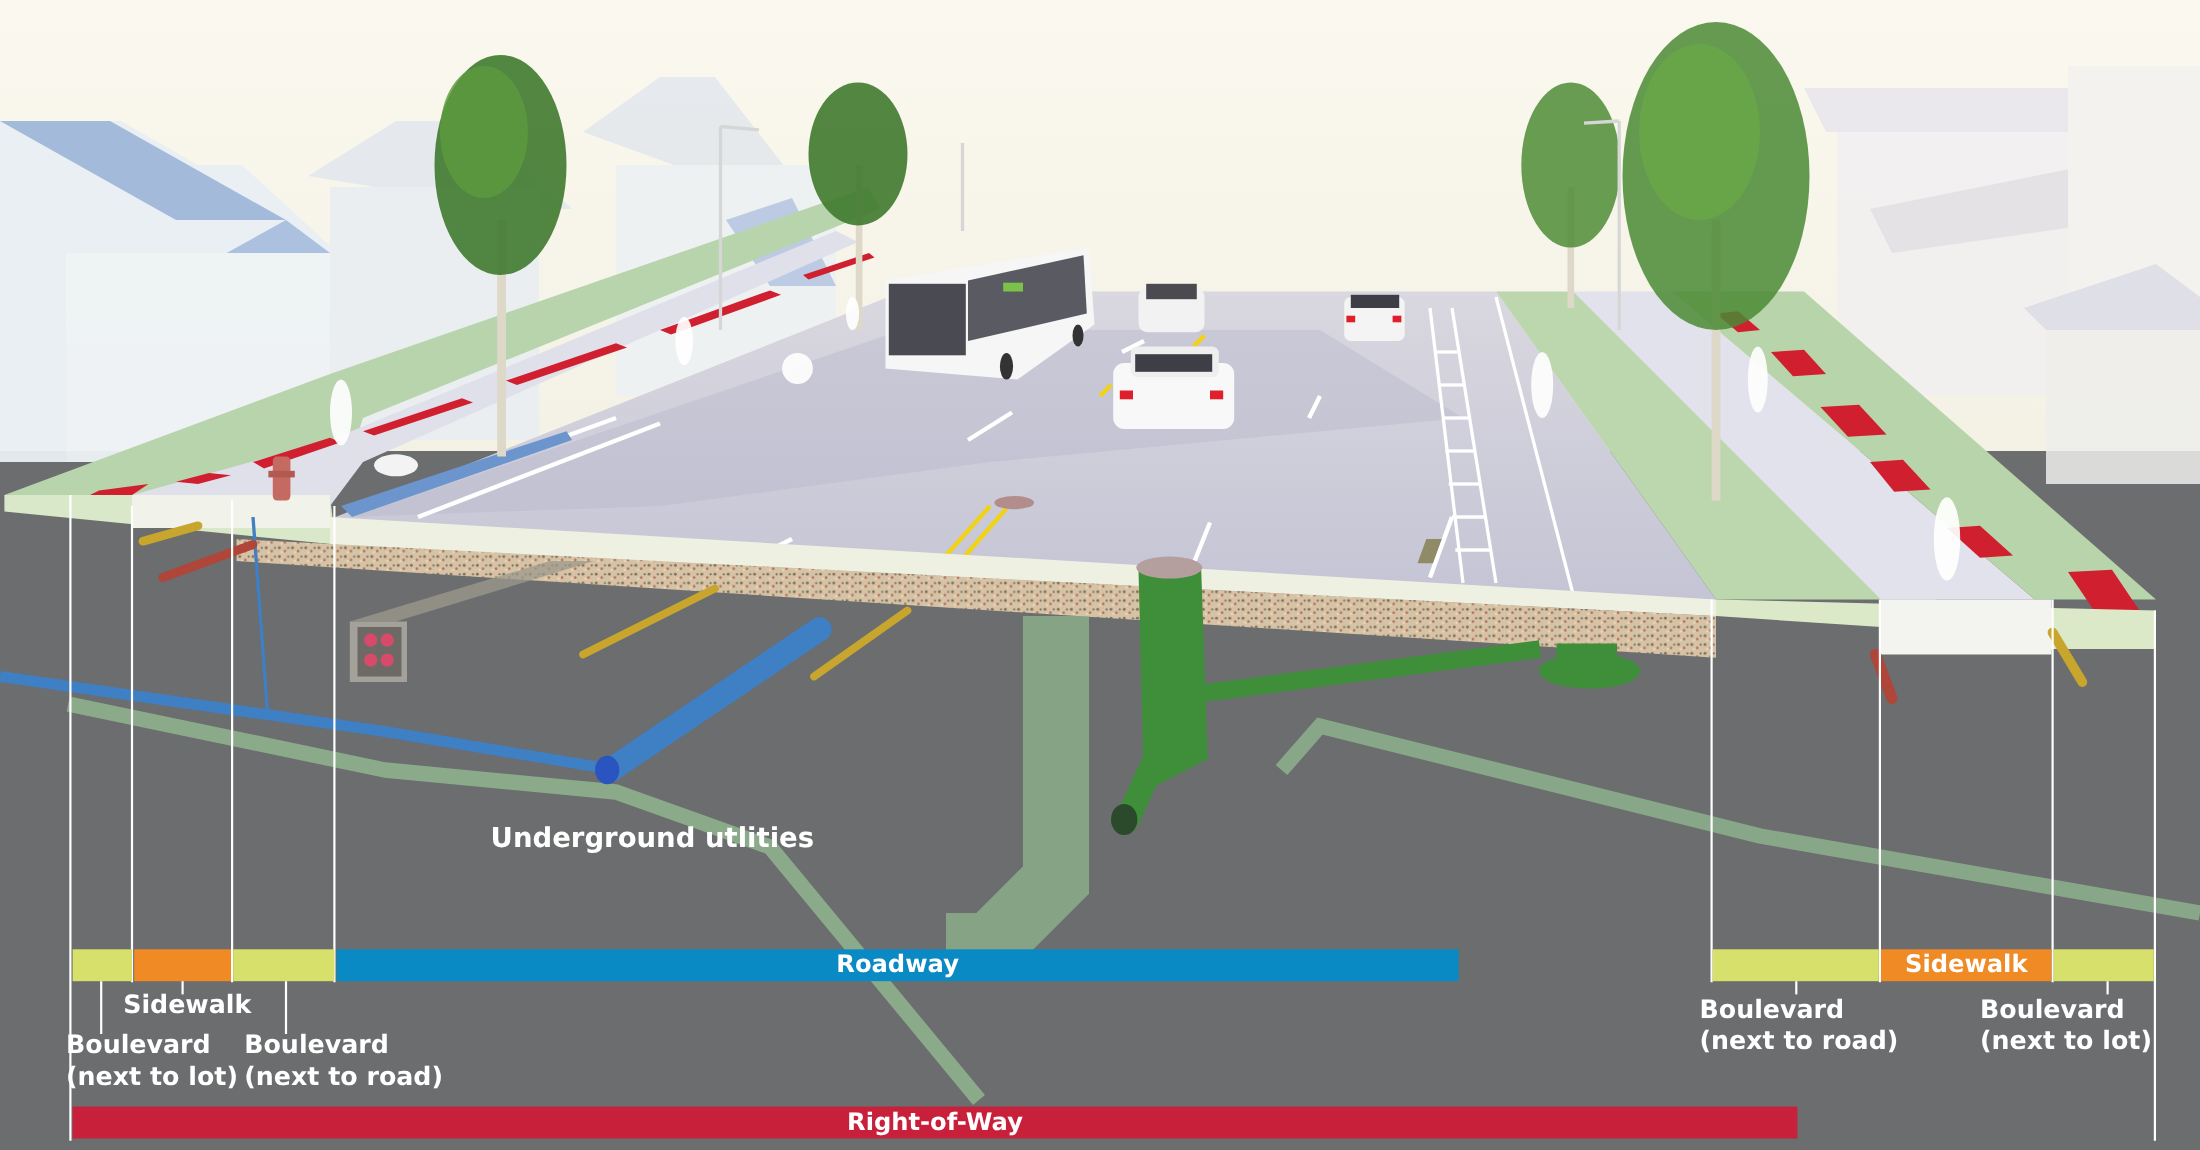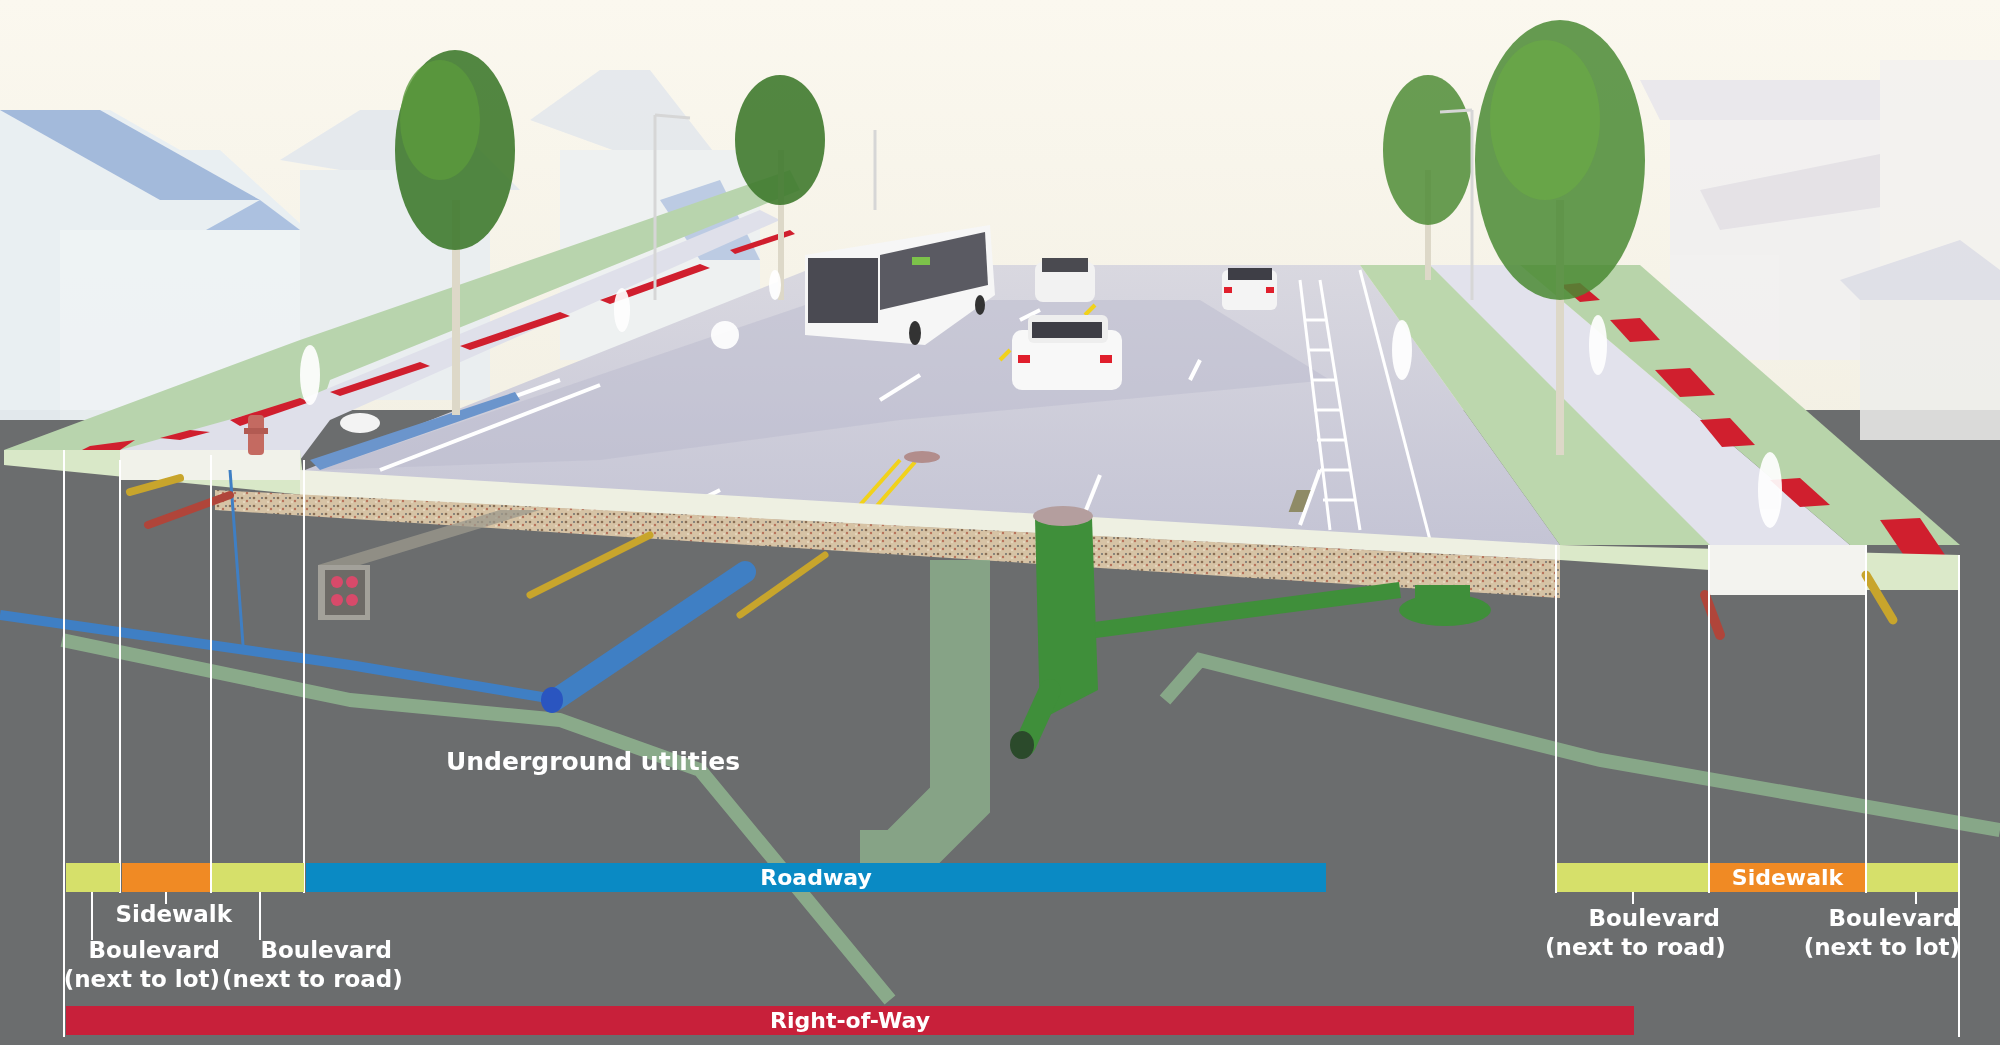--- a/index.html
+++ b/index.html
@@ -1,18 +1,18 @@
 <!DOCTYPE html>
 <html><head>
 <meta charset="utf-8">
 <style>
   html, body { margin: 0; padding: 0; }
   body { width: 2000px; height: 1045px; position: relative; overflow: hidden; background: #6b6d6e; font-family: "DejaVu Sans", sans-serif; }
   #scene { position: absolute; left: 0; top: 0; width: 2000px; height: 1045px; }
-  .lbl { position: absolute; color: #ffffff; font-family: "DejaVu Sans", sans-serif; font-weight: bold; text-align: right; line-height: 1.25; white-space: nowrap; }
+  .lbl { position: absolute; color: #ffffff; font-family: "DejaVu Sans", sans-serif; font-weight: bold; text-align: left; line-height: 1.25; white-space: nowrap; }
   .bar { position: absolute; height: 29px; }
   .bar-text { position: absolute; color: #fff; font-weight: bold; font-size: 22px; line-height: 29px; text-align: center; width: 100%; }
   .tick { position: absolute; width: 2px; background: #ffffff; }
 </style>
 </head>
 <body>
 
 <svg id="scene" viewBox="0 0 2000 1045" width="2000" height="1045" xmlns="http://www.w3.org/2000/svg">
   <defs>
     <linearGradient id="sky" x1="0" y1="0" x2="0" y2="1">

